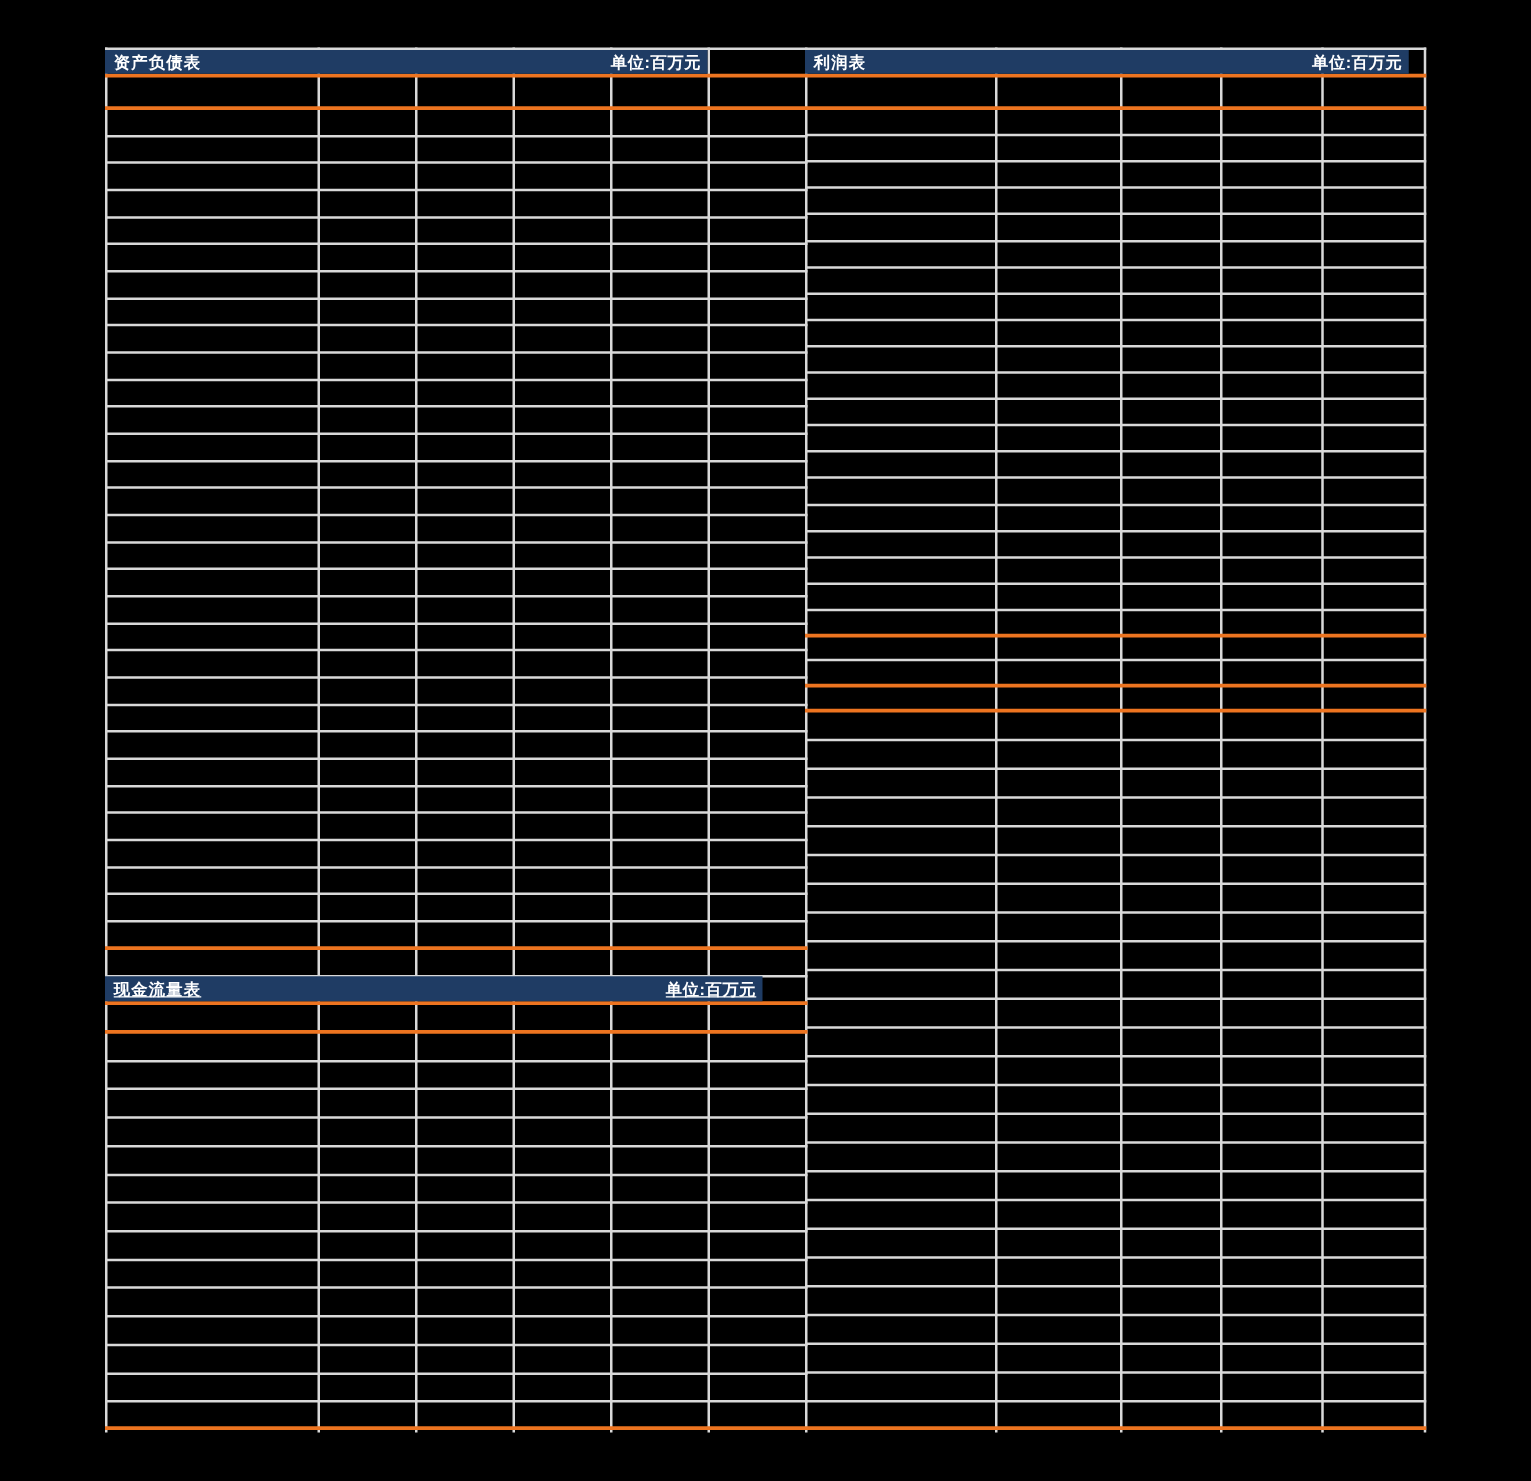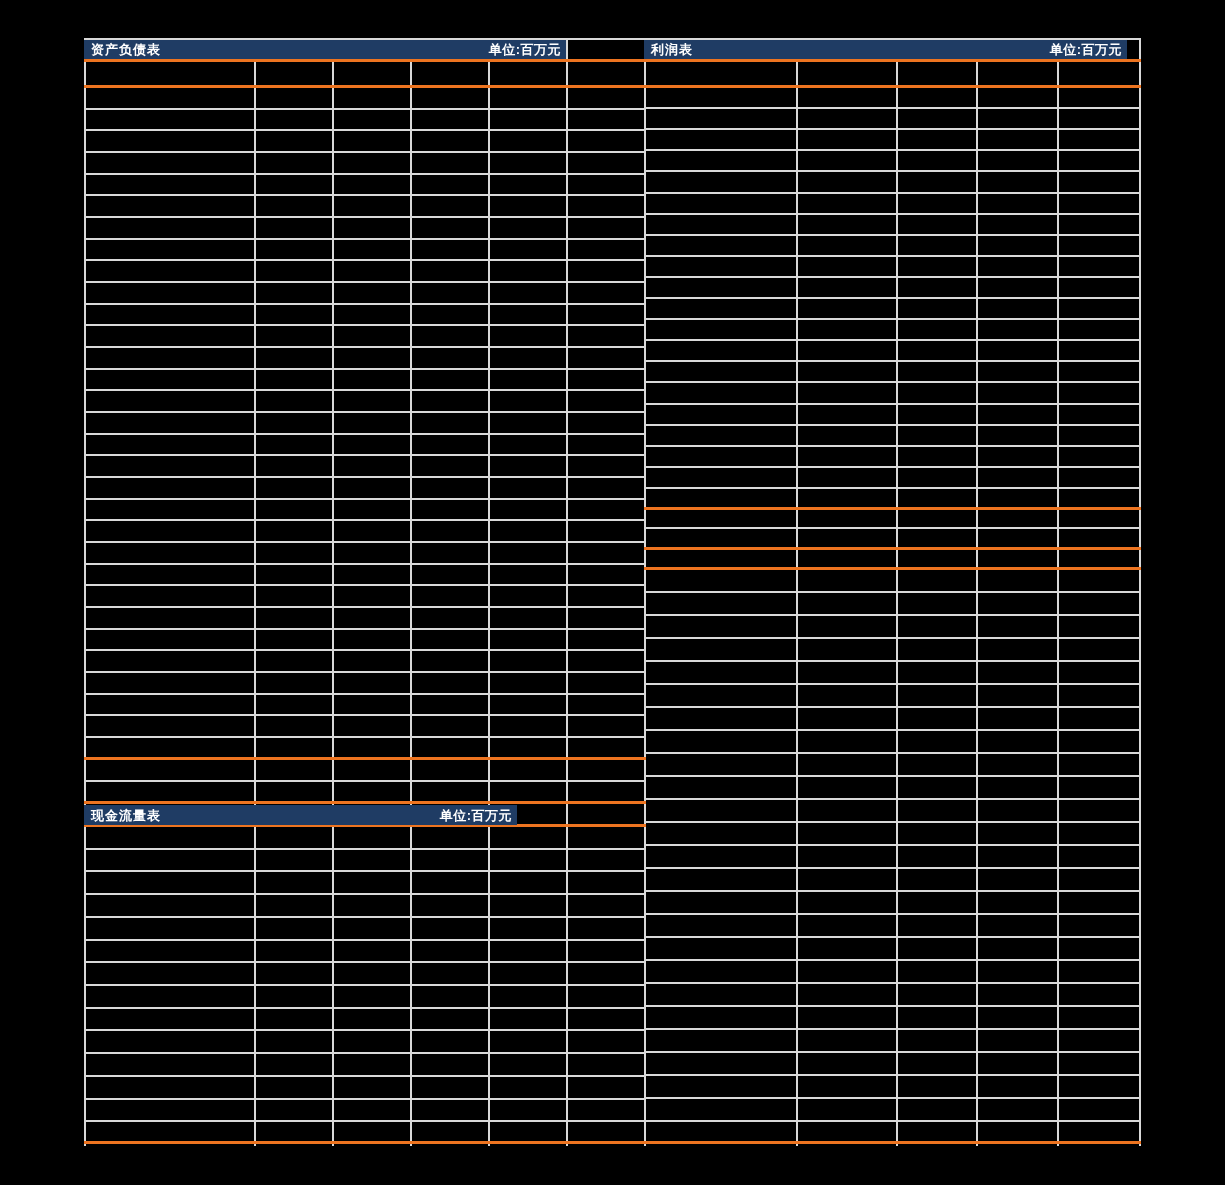--- a/index.html
+++ b/index.html
@@ -151,18 +151,18 @@
     <span class="title">资产负债表</span>
     <span class="unit">单位:百万元</span>
   </div>
 
   <div class="bar" style="left:644px;top:40px;width:483px;height:19px;">
     <span class="title">利润表</span>
     <span class="unit">单位:百万元</span>
   </div>
 
 
-  <div class="bar" style="left:84px;top:805px;width:433px;height:20px;">
+  <div class="bar" style="left:84px;top:781px;width:526px;height:20px;text-decoration:underline;">
     <span class="title">现金流量表</span>
     <span class="unit">单位:百万元</span>
   </div>
 
 </div>
 
 </body></html>

